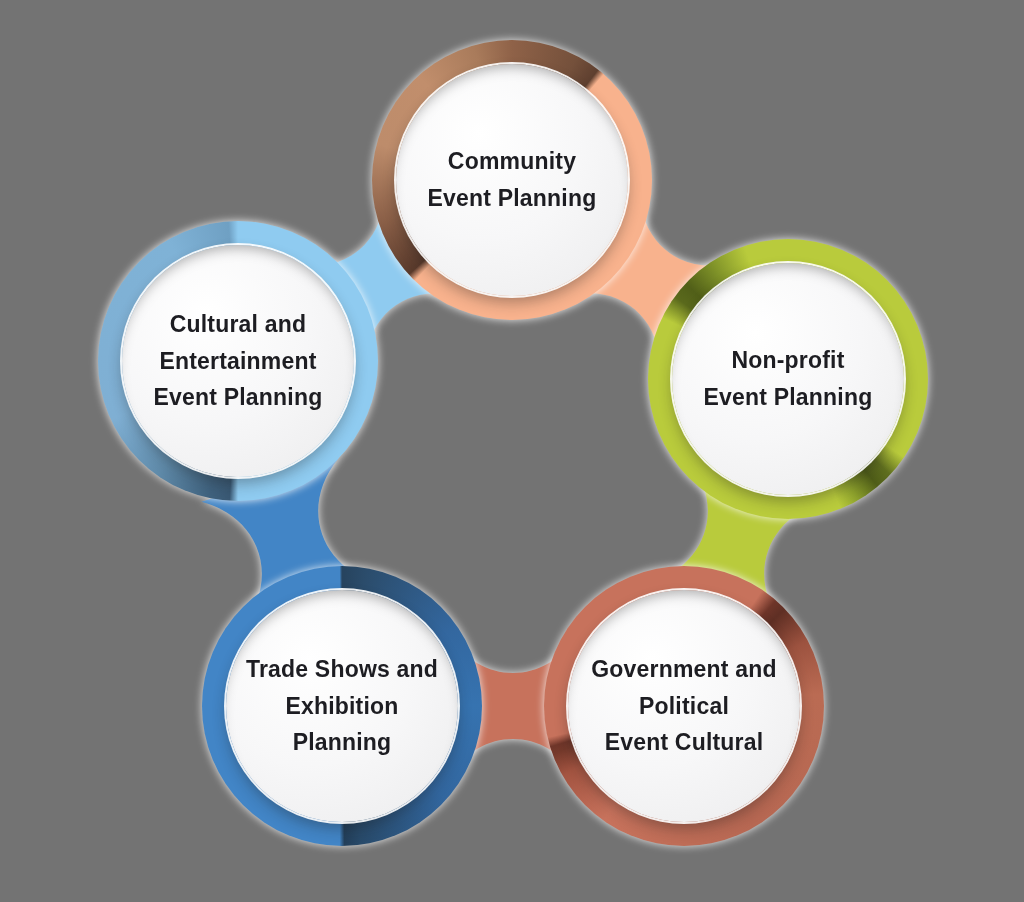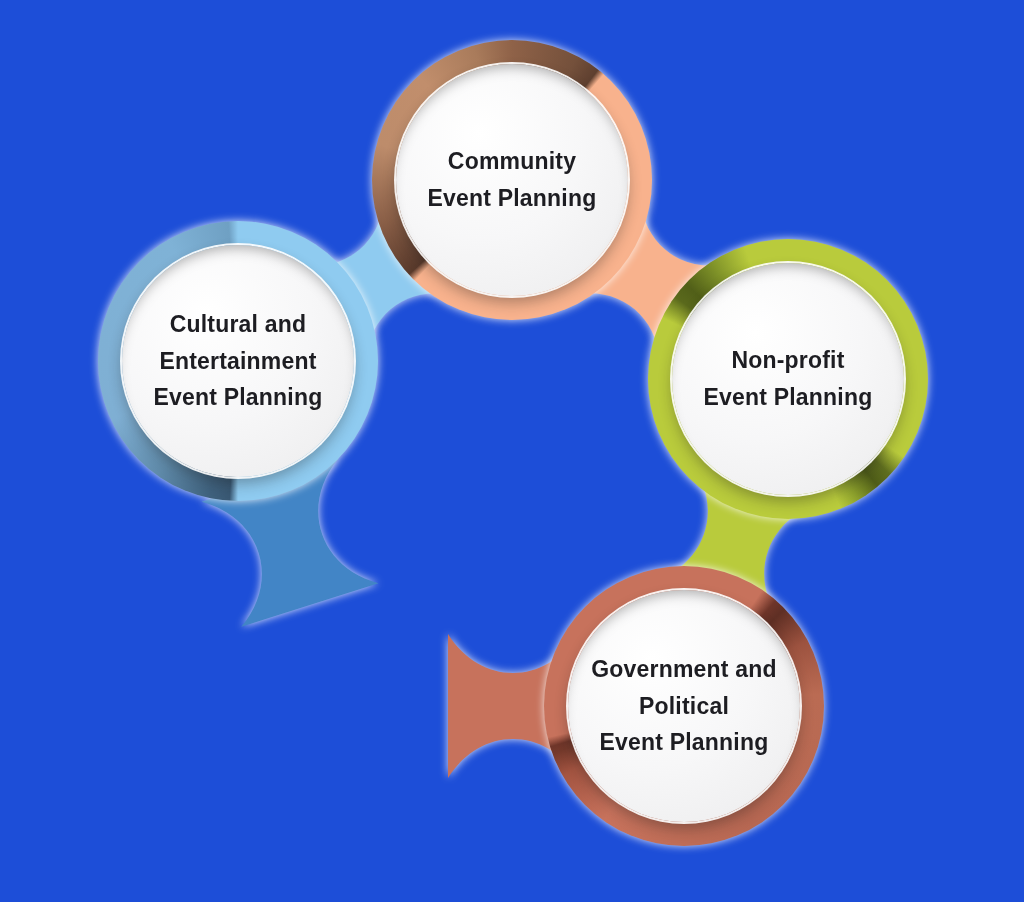--- a/index.html
+++ b/index.html
@@ -1,18 +1,18 @@
 <!DOCTYPE html>
 <html><head>
 <meta charset="utf-8">
 <style>
   html,body { margin:0; padding:0; background:#000; }
   .canvas {
     position:relative; width:1024px; height:902px;
-    background:#1d4ed8; overflow:hidden;
+    background:#737373; overflow:hidden;
     font-family:"Liberation Sans", sans-serif;
   }
   .connectors { position:absolute; left:0; top:0; z-index:1; }
   .conn { filter: drop-shadow(0 0 4px rgba(255,255,255,0.85)); }
 
   .node {
     position:absolute; width:280px; height:280px; z-index:2;
     filter: drop-shadow(0 0 4px rgba(255,255,255,0.85));
   }
   .ring { position:absolute; inset:0; border-radius:50%; }
@@ -92,24 +92,31 @@
       <div class="label">Non-profit
 Event Planning</div>
     </div>
   </div>
 
   <div class="node" style="left:544px; top:566px;">
     <div class="ring ring-government"></div>
     <div class="core">
       <div class="label">Government and
 Political
-Event Planning</div>
+Event Cultural</div>
     </div>
   </div>
 
+  <div class="node" style="left:202px; top:566px;">
+    <div class="ring ring-tradeshows"></div>
+    <div class="core">
+      <div class="label">Trade Shows and
+Exhibition Planning</div>
+    </div>
+  </div>
 
   <div class="node" style="left:98px; top:221px;">
     <div class="ring ring-cultural"></div>
     <div class="core">
       <div class="label">Cultural and
 Entertainment
 Event Planning</div>
     </div>
   </div>
 

